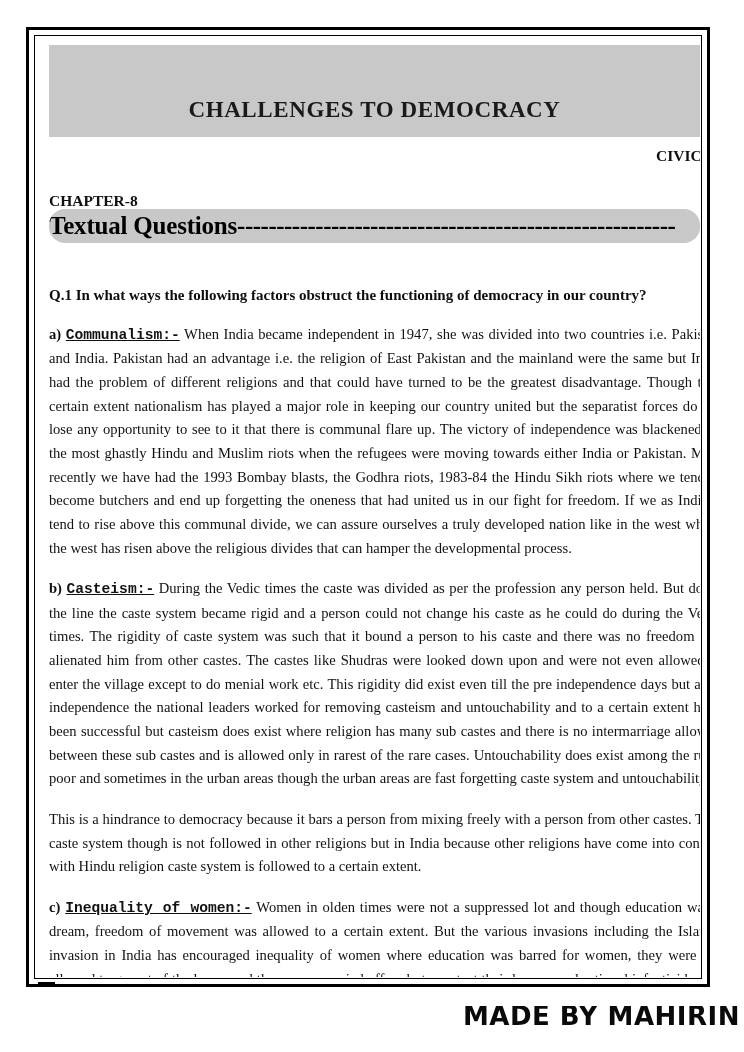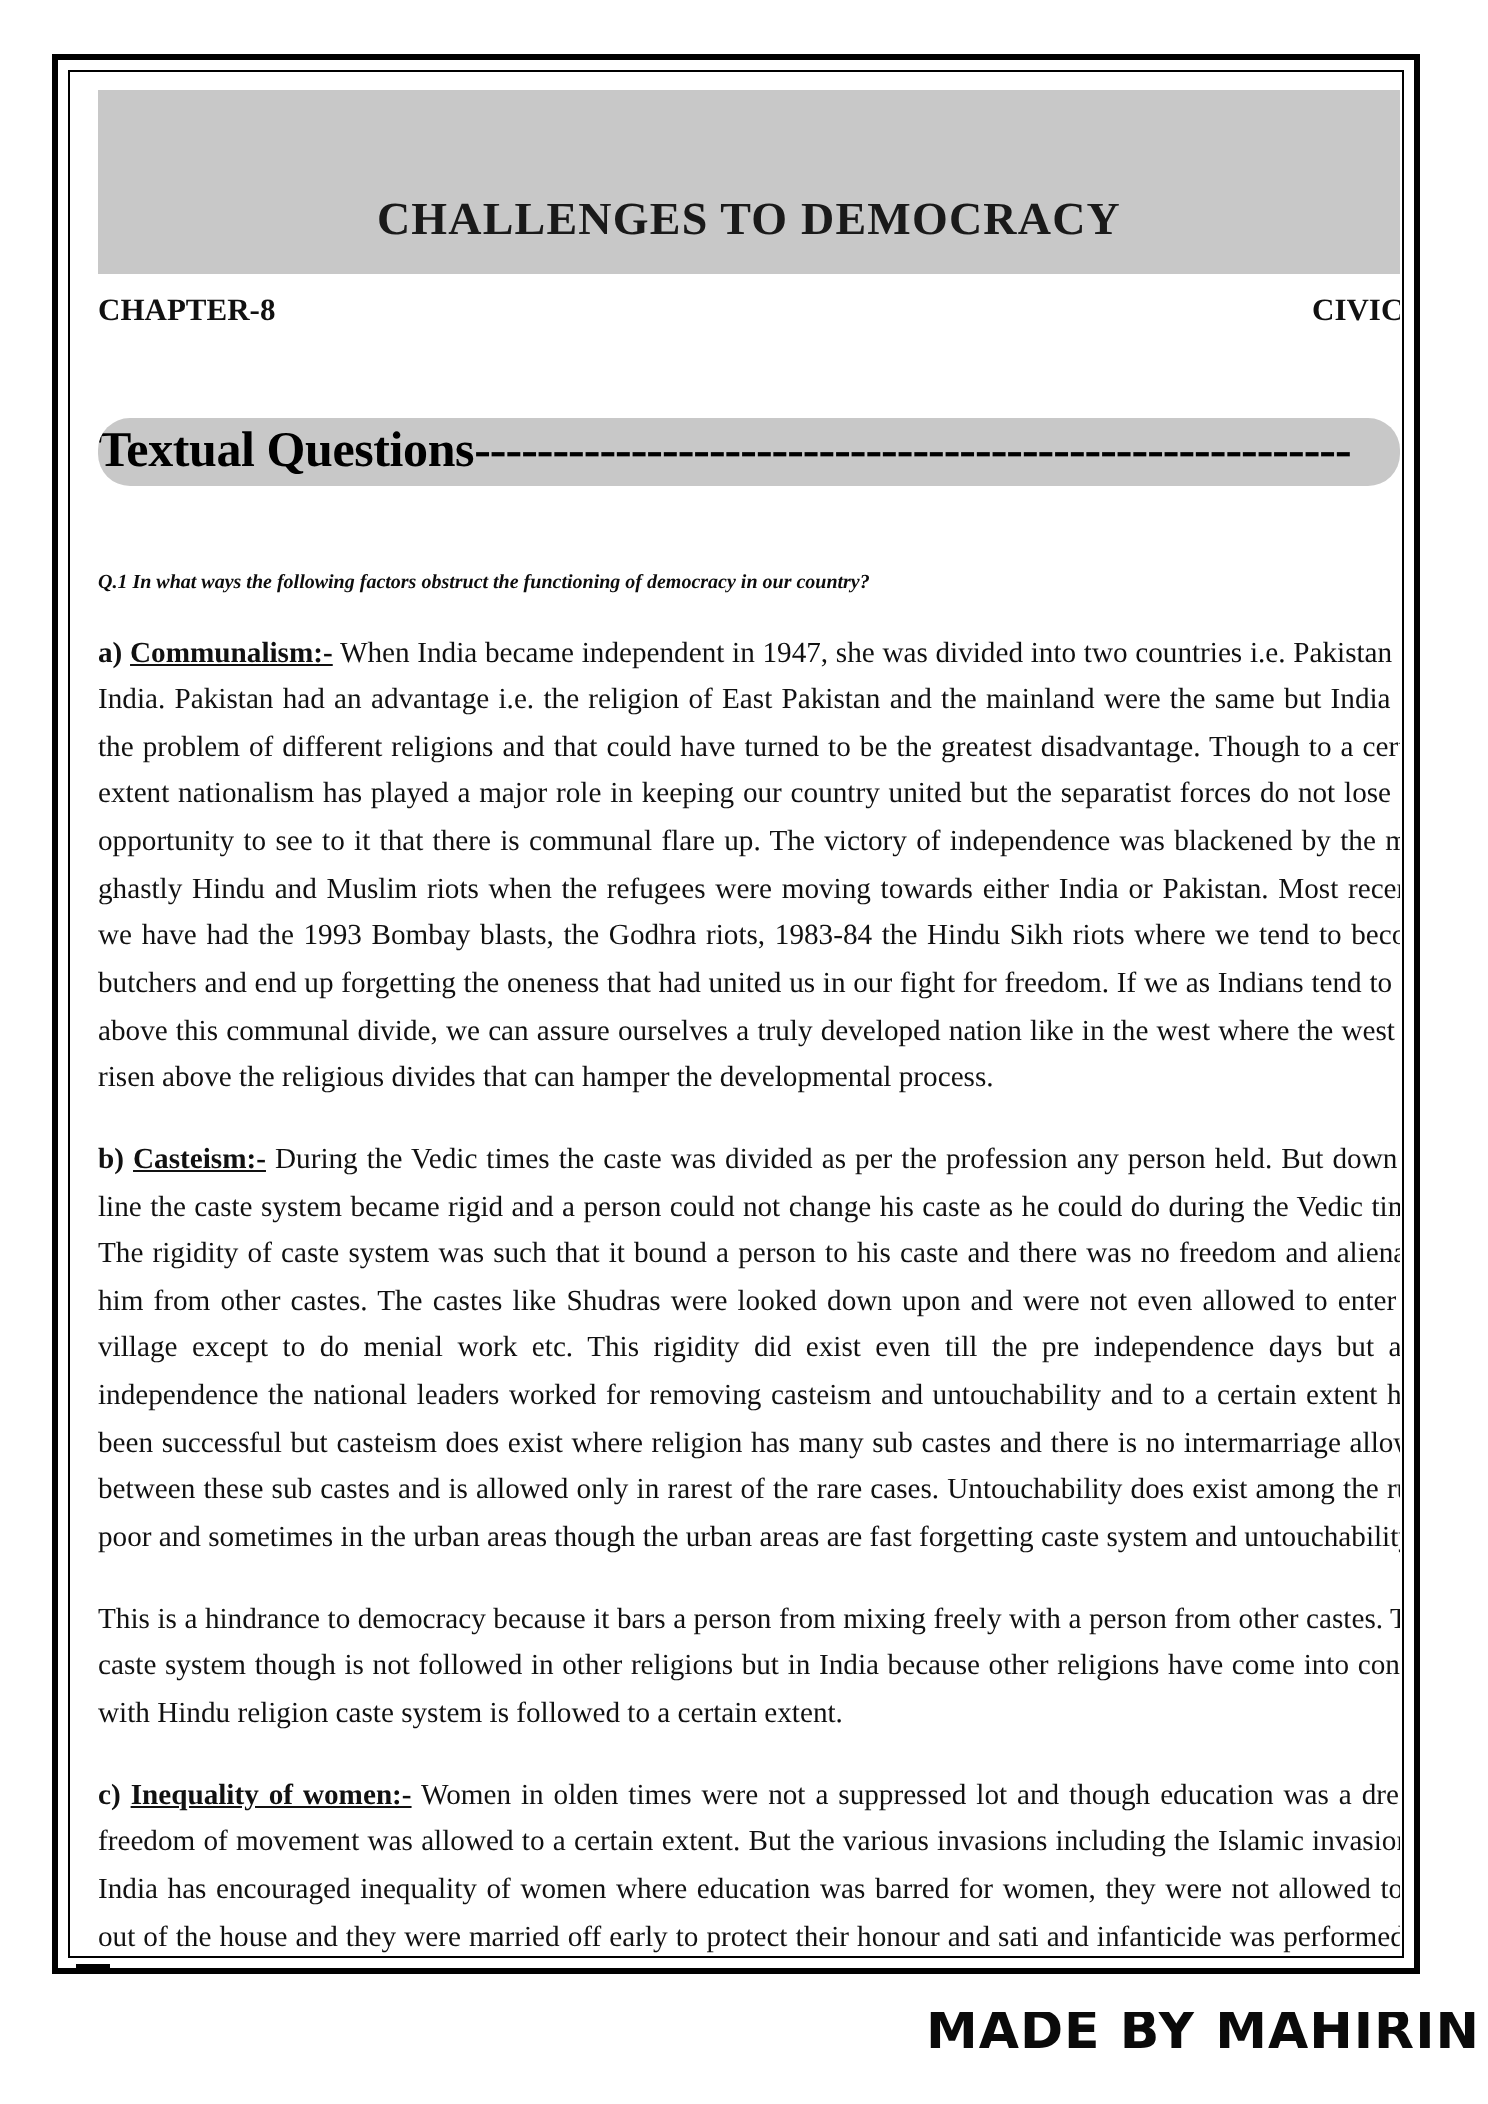--- a/index.html
+++ b/index.html
@@ -90,21 +90,21 @@
   .meta-chapter,
   .meta-subject {
     position: absolute;
     top: 0;
     font-family: "Liberation Serif", serif;
     font-size: 15.5px;
     font-weight: 700;
     color: #111111;
     white-space: nowrap;
   }
-  .meta-chapter { left: 0; }
+  .meta-chapter { left: 0; margin-top: 45px; }
   .meta-subject { left: 607px; }
 
   
   .section-band {
     position: absolute;
     left: 13px;
     top: 172px;
     width: 651px;
     height: 34px;
     background: #c8c8c8;
@@ -131,40 +131,40 @@
 
   
   .body-area {
     position: absolute;
     left: 13px;
     top: 248px;
     width: 672px;
   }
   p.q-head {
     margin: 0 0 16px 0;
-    font-size: 10px;
+    font-size: 15px;
     font-weight: 700;
     color: #0d0d0d;
     line-height: 1.45;
-    font-style: italic;
   }
   p.para {
     margin: 0 0 17px 0;
     font-size: 14.6px;
     color: #111111;
     text-align: justify;
     line-height: 1.62;
     white-space: normal;
   }
   p.para .lead-marker {
     font-weight: 700;
   }
   p.para .lead-term {
     font-weight: 700;
     text-decoration: underline;
+    font-family: Liberation Mono, monospace;
   }
 
   
   #footer-mark {
     position: absolute;
     left: 0;
     top: 1006px;
     width: 744px;
     height: 46px;
     overflow: hidden;

